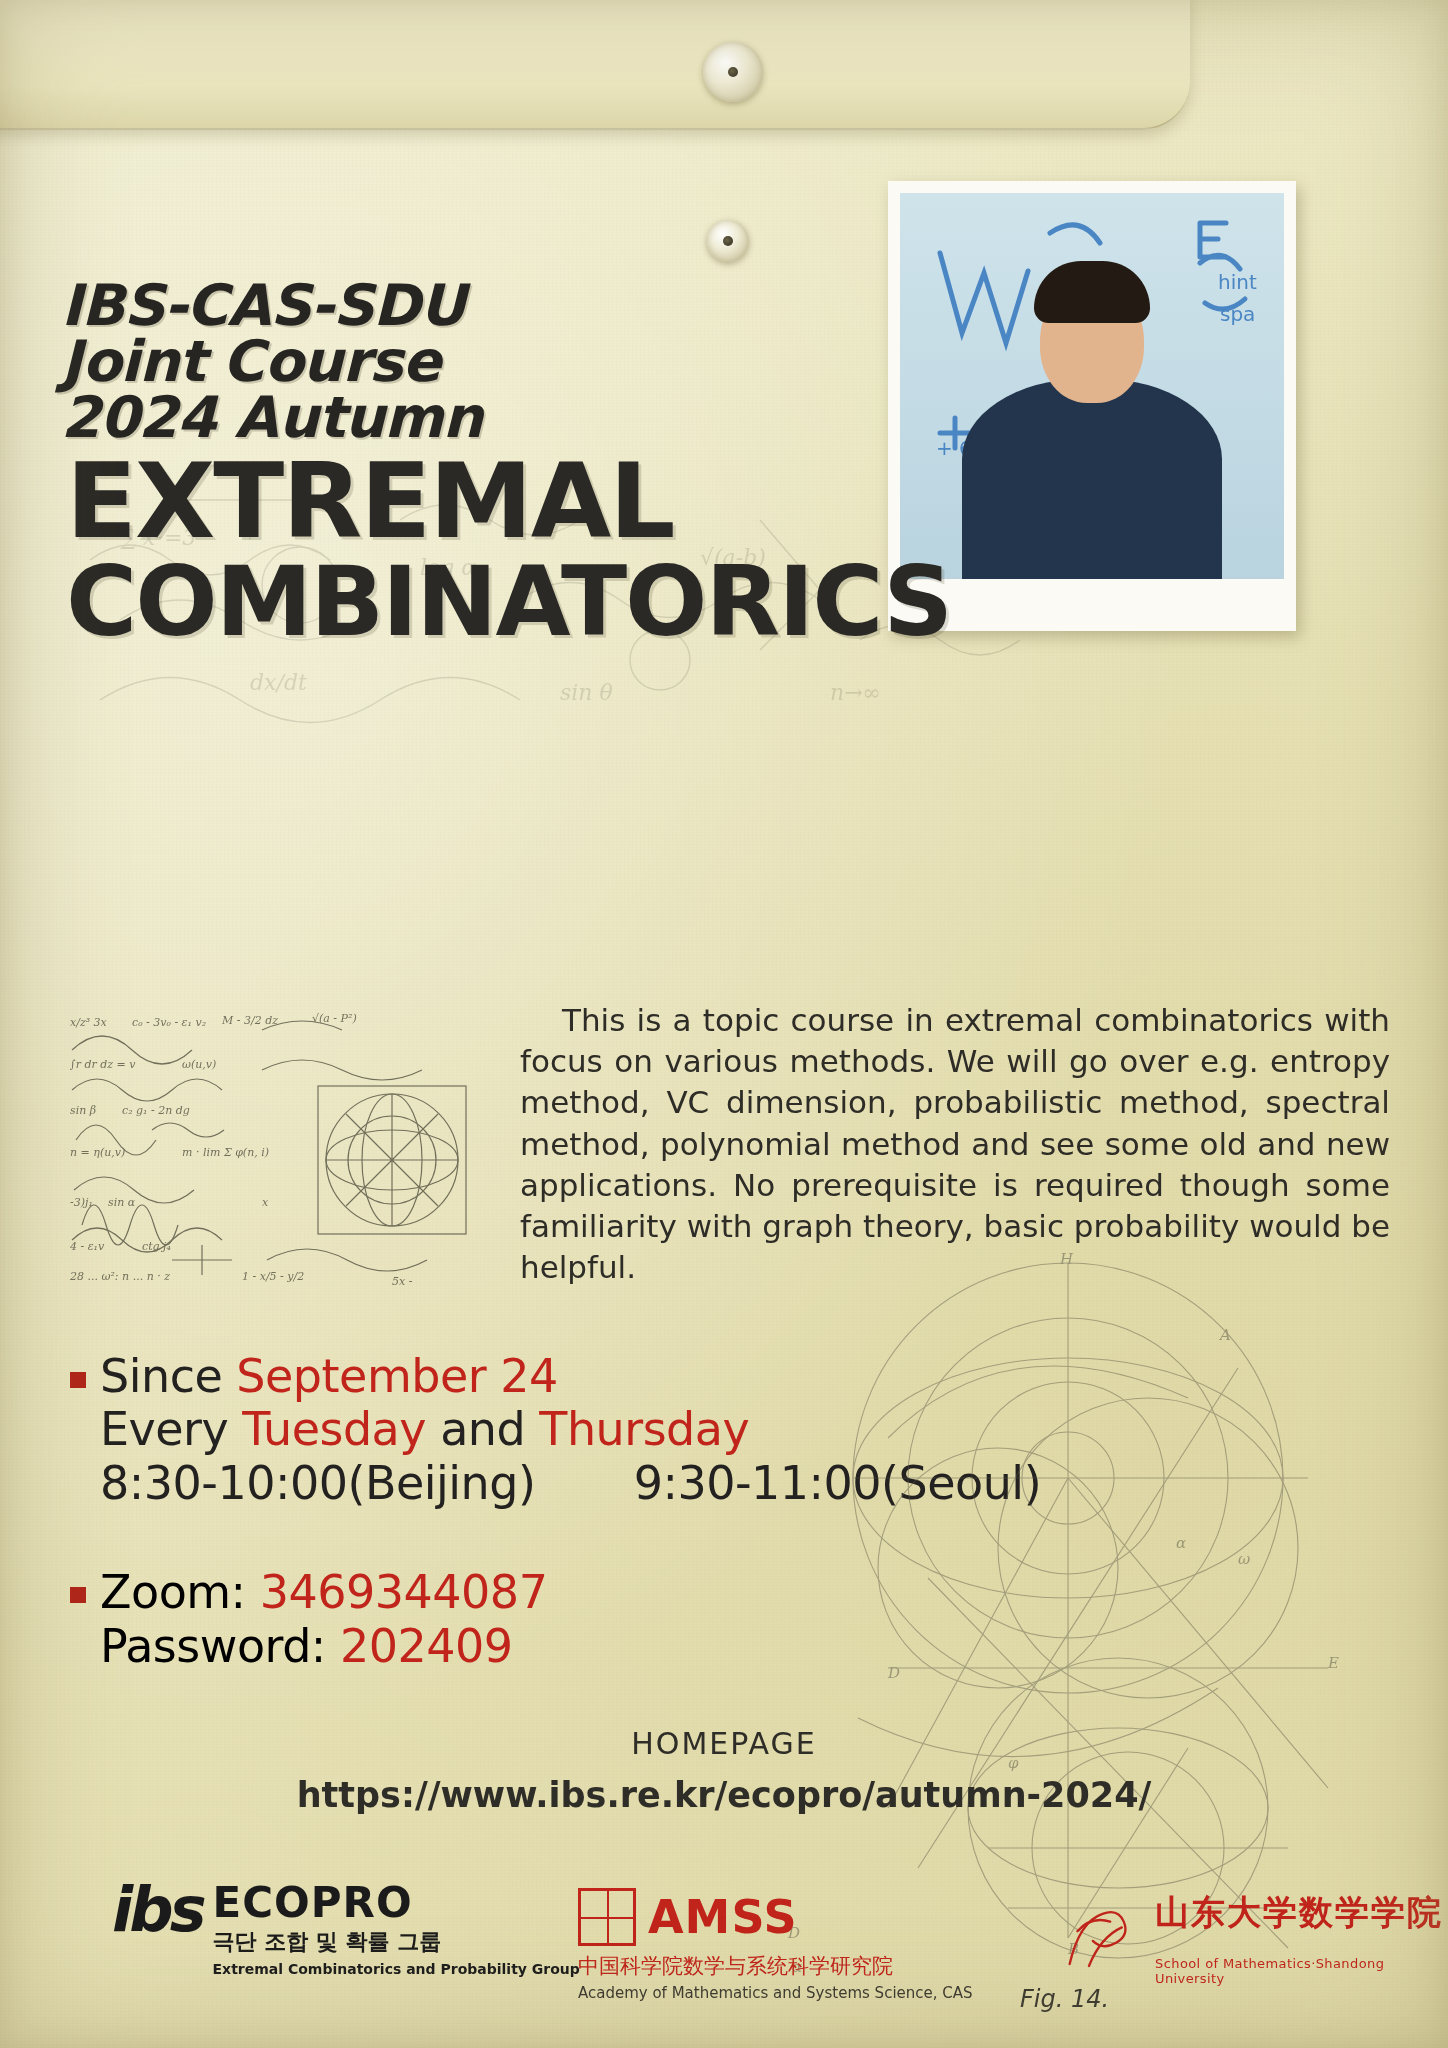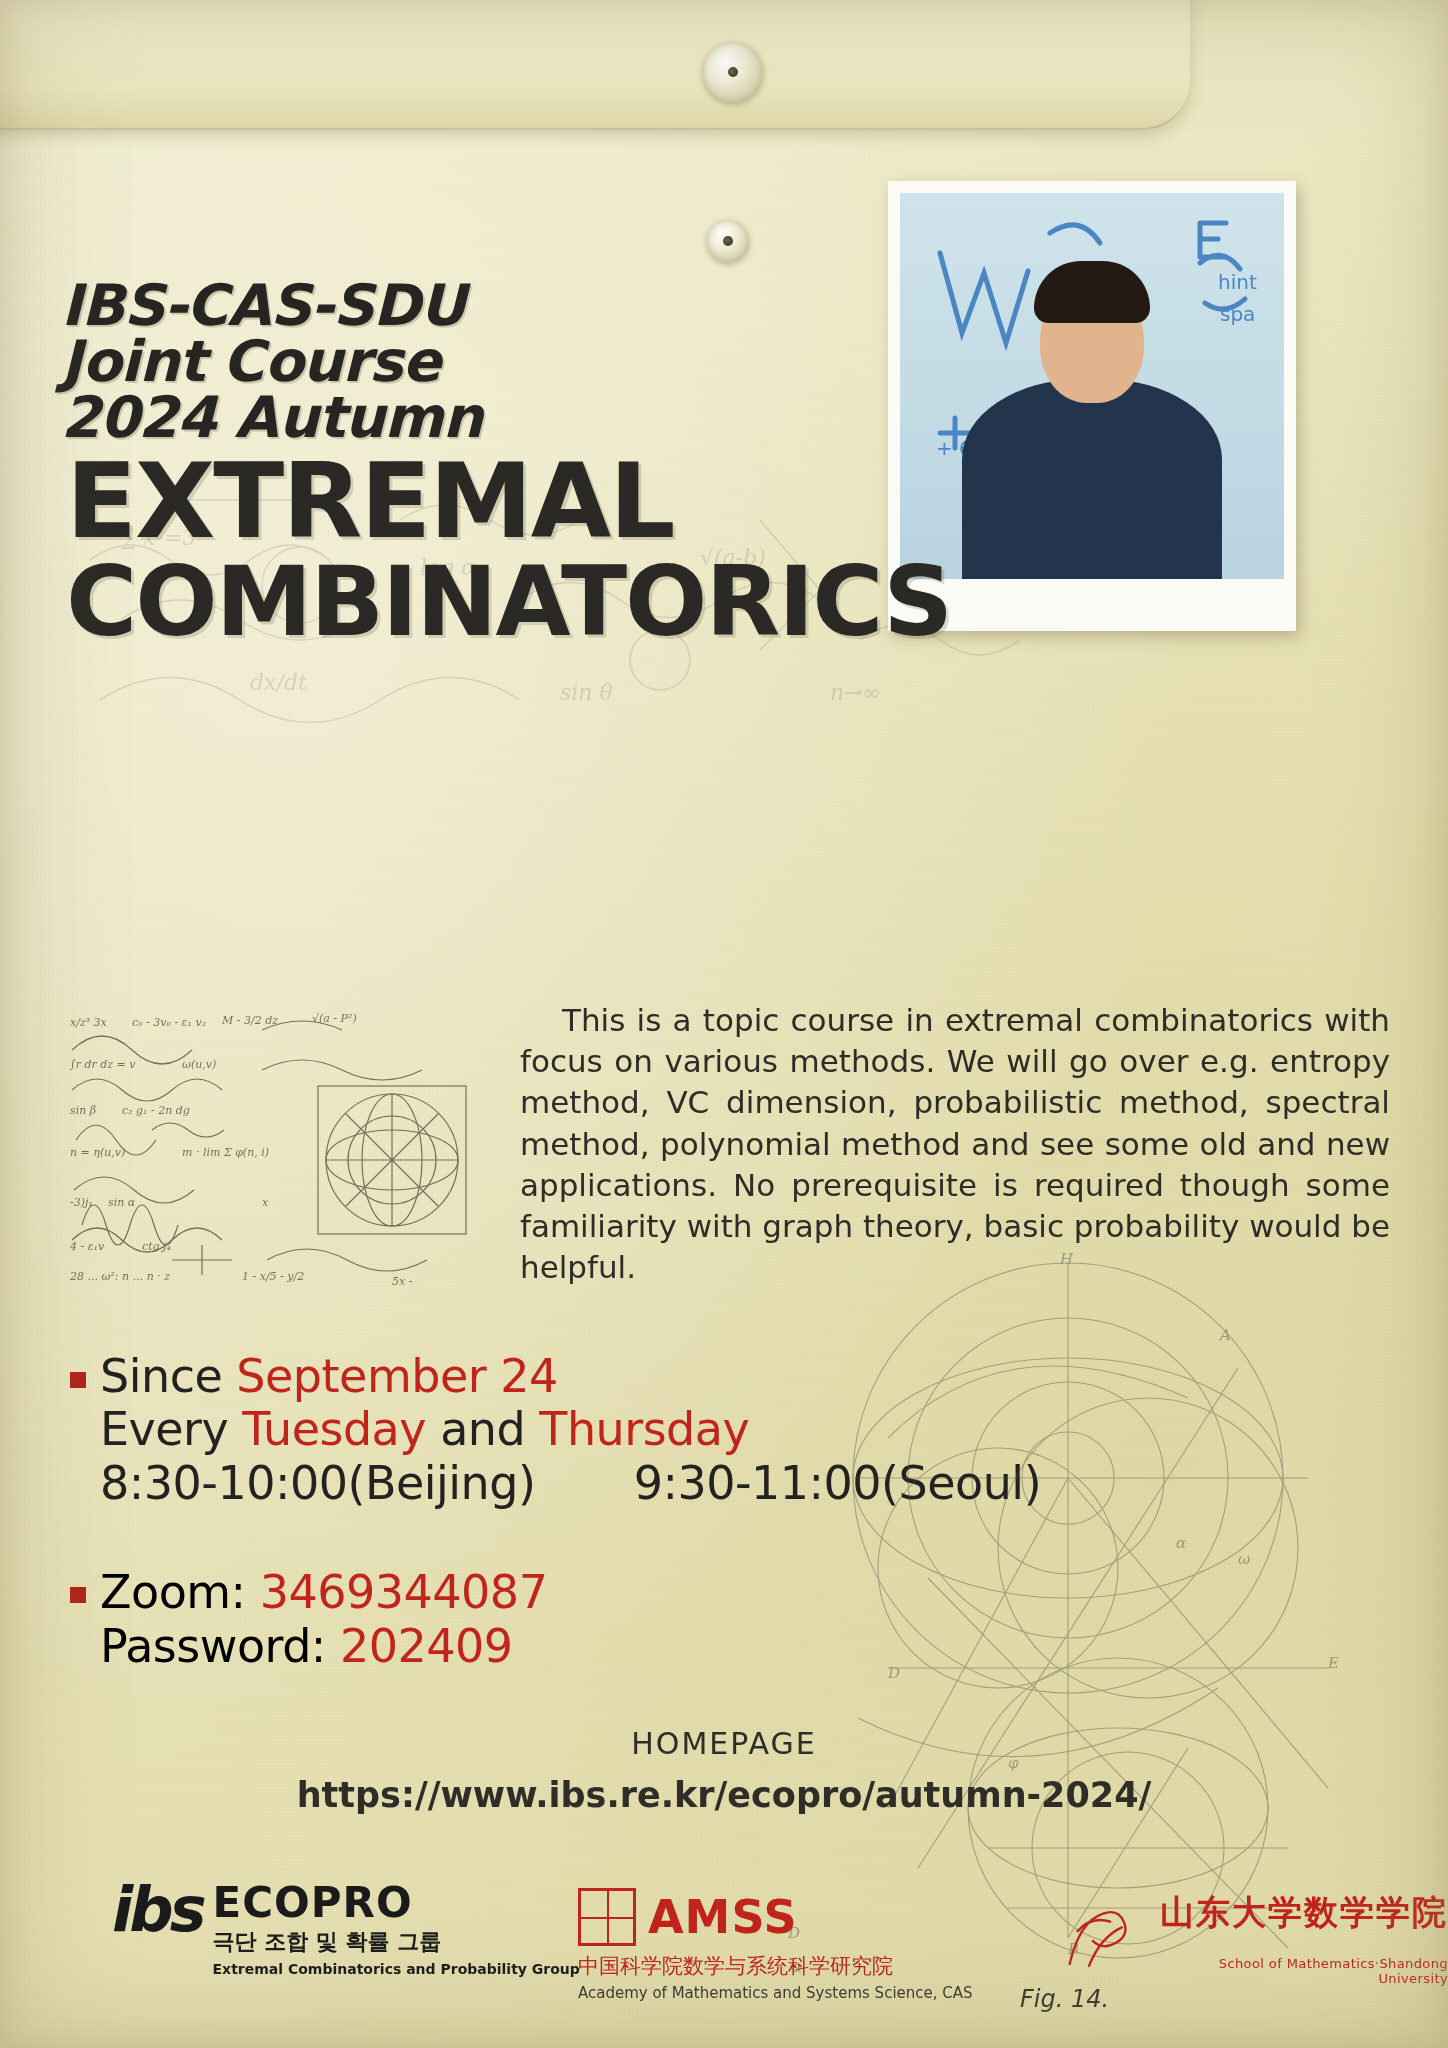--- a/index.html
+++ b/index.html
@@ -284,21 +284,21 @@
   }
   #amss-square::before, #amss-square::after {
     content:""; position:absolute; background:#c0241a;
   }
   #amss-square::before { left:0; right:0; top:50%; height:2px; }
   #amss-square::after { top:0; bottom:0; left:50%; width:2px; }
   #amss-name { font-size: 46px; font-weight: 800; color: #c0241a; letter-spacing: 1px; }
   #amss-cn { font-size: 21px; color: #c0241a; margin-top: 6px; }
   #amss-en { font-size: 15px; color: #3a382f; margin-top: 4px; }
 
-  #logo-sdu { left: 1060px; top: 8px; display: flex; align-items: center; text-align: right; }
+  #logo-sdu { left: 1060px; top: 8px; display: flex; align-items: center; }
   #sdu-mark {
     width: 86px; height: 74px;
     margin-right: 12px;
     position: relative;
   }
   #sdu-text .sdu-cn { font-size: 34px; font-weight: 800; color: #c0241a; letter-spacing: 2px; }
   #sdu-text .sdu-en { font-size: 13px; color: #c0241a; margin-top: 20px; letter-spacing: 0.4px; }
 
   .handwriting {
     font-family: "DejaVu Sans", sans-serif;

